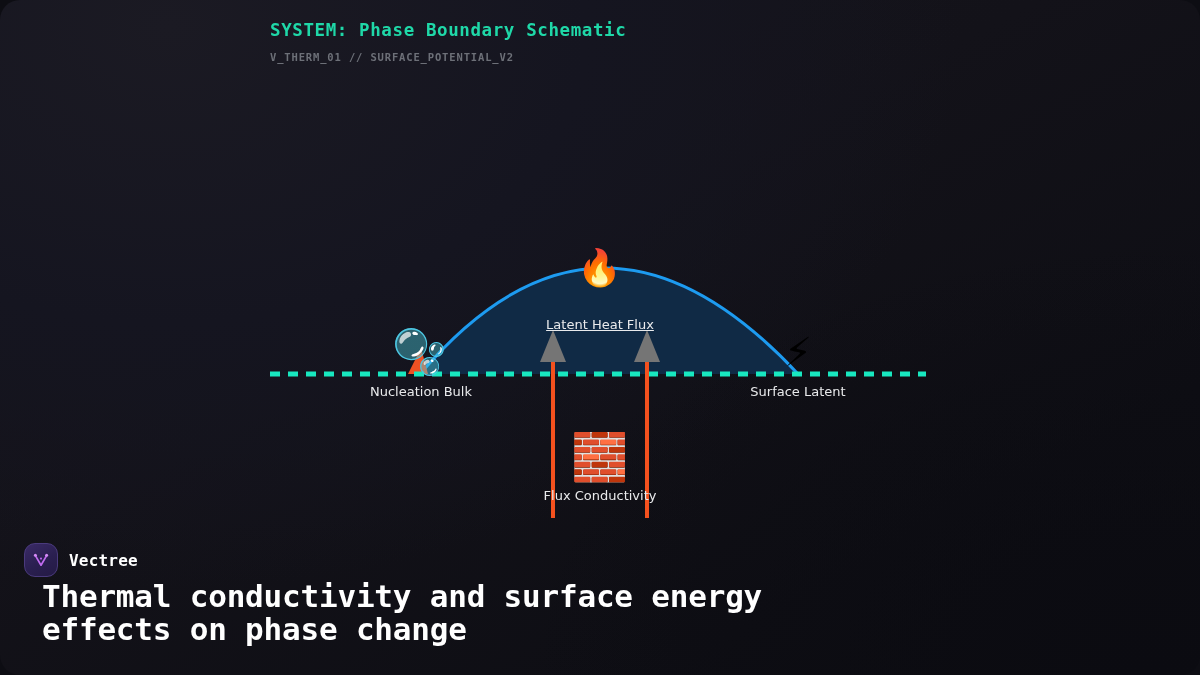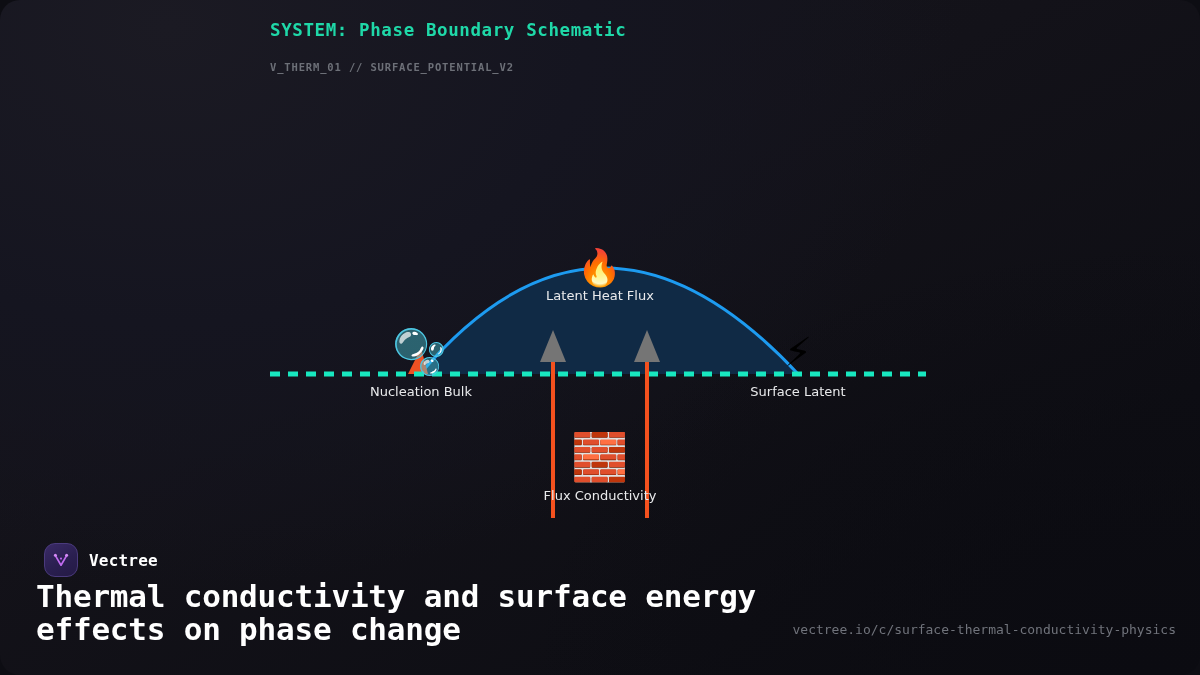--- a/index.html
+++ b/index.html
@@ -31,21 +31,21 @@
   }
   .hdr-title {
     font-family: "DejaVu Sans Mono", "Liberation Mono", monospace;
     font-size: 17.5px;
     font-weight: 700;
     letter-spacing: 0.6px;
     color: #1fd8a8;
     white-space: nowrap;
   }
   .hdr-sub {
-    margin-top: 21px;
+    margin-top: 11px;
     font-family: "DejaVu Sans Mono", "Liberation Mono", monospace;
     font-size: 10.5px;
     font-weight: 700;
     letter-spacing: 0.85px;
     color: #6d7078;
     white-space: nowrap;
   }
 
   
   #diagram {
@@ -76,21 +76,20 @@
   }
 
   
   .brand {
     position: absolute;
     left: 24px;
     top: 543px;
     display: flex;
     align-items: center;
     gap: 11px;
-    margin-left: 20px;
   }
   .brand-logo {
     width: 34px;
     height: 34px;
     border-radius: 11px;
     background: linear-gradient(150deg, #3a2a66 0%, #2a1f50 55%, #241a45 100%);
     border: 1px solid #4a3a7d;
     display: flex;
     align-items: center;
     justify-content: center;
@@ -99,21 +98,21 @@
   .brand-name {
     font-family: "DejaVu Sans Mono", "Liberation Mono", monospace;
     font-size: 16px;
     font-weight: 700;
     color: #ffffff;
     letter-spacing: 0.2px;
   }
 
   .headline {
     position: absolute;
-    left: 36px;
+    left: 42px;
     top: 580px;
     width: 740px;
     font-family: "DejaVu Sans Mono", "Liberation Mono", monospace;
     font-size: 31px;
     font-weight: 700;
     line-height: 1.07;
     color: #ffffff;
     letter-spacing: -0.2px;
   }
 
@@ -152,35 +151,34 @@
         <path d="M 553 330 L 566 362 L 540 362 Z" fill="#757575"></path>
         <line x1="647" y1="362" x2="647" y2="518" stroke="#f4511e" stroke-width="4"></line>
         <path d="M 647 330 L 660 362 L 634 362 Z" fill="#757575"></path>
       </g>
   </svg>
 
   <div id="diagram-overlay">
       <div class="emoji" style="font-size: 44px; width: 70.4px; left: 384.8px; top: 330px;">🫧</div>
       <div class="node-label" style="left: 421px; top: 384px;">Nucleation Bulk</div>
       <div class="emoji" style="font-size: 36px; width: 57.6px; left: 571.2px; top: 250px;">🔥</div>
-      <div class="node-label" style="left: 600px; top: 288px;">Latent Heat Flux</div>
+      <div class="node-label" style="left: 600px; top: 317px; text-decoration: underline;">Latent Heat Flux</div>
       <div class="emoji" style="font-size: 40px; width: 64px; left: 766px; top: 332px;">⚡</div>
       <div class="node-label" style="left: 798px; top: 384px;">Surface Latent</div>
       <div class="emoji" style="font-size: 46px; width: 73.6px; left: 563.2px; top: 434px;">🧱</div>
       <div class="node-label" style="left: 600px; top: 488px;">Flux Conductivity</div>
     </div>
 
   <div class="brand">
     <div class="brand-logo">
       <svg width="20" height="20" viewBox="0 0 20 20" aria-hidden="true">
         <path d="M4.4 5.6 L10 15.2 L15.6 5.6" fill="none" stroke="#c06bf0" stroke-width="1.7" stroke-linecap="round" stroke-linejoin="round"></path>
         <circle cx="4.4" cy="5.2" r="1.5" fill="#d48bf5"></circle>
         <circle cx="15.6" cy="5.2" r="1.5" fill="#d48bf5"></circle>
         <circle cx="10" cy="8.6" r="1.1" fill="#b45ee8"></circle>
       </svg>
     </div>
     <div class="brand-name">Vectree</div>
   </div>
 
   <div class="headline">Thermal conductivity and surface energy effects on phase change</div>
-  <div class="site-url">vectree.io/c/surface-thermal-conductivity-physics</div>
 
 </div>
 
 </body></html>

